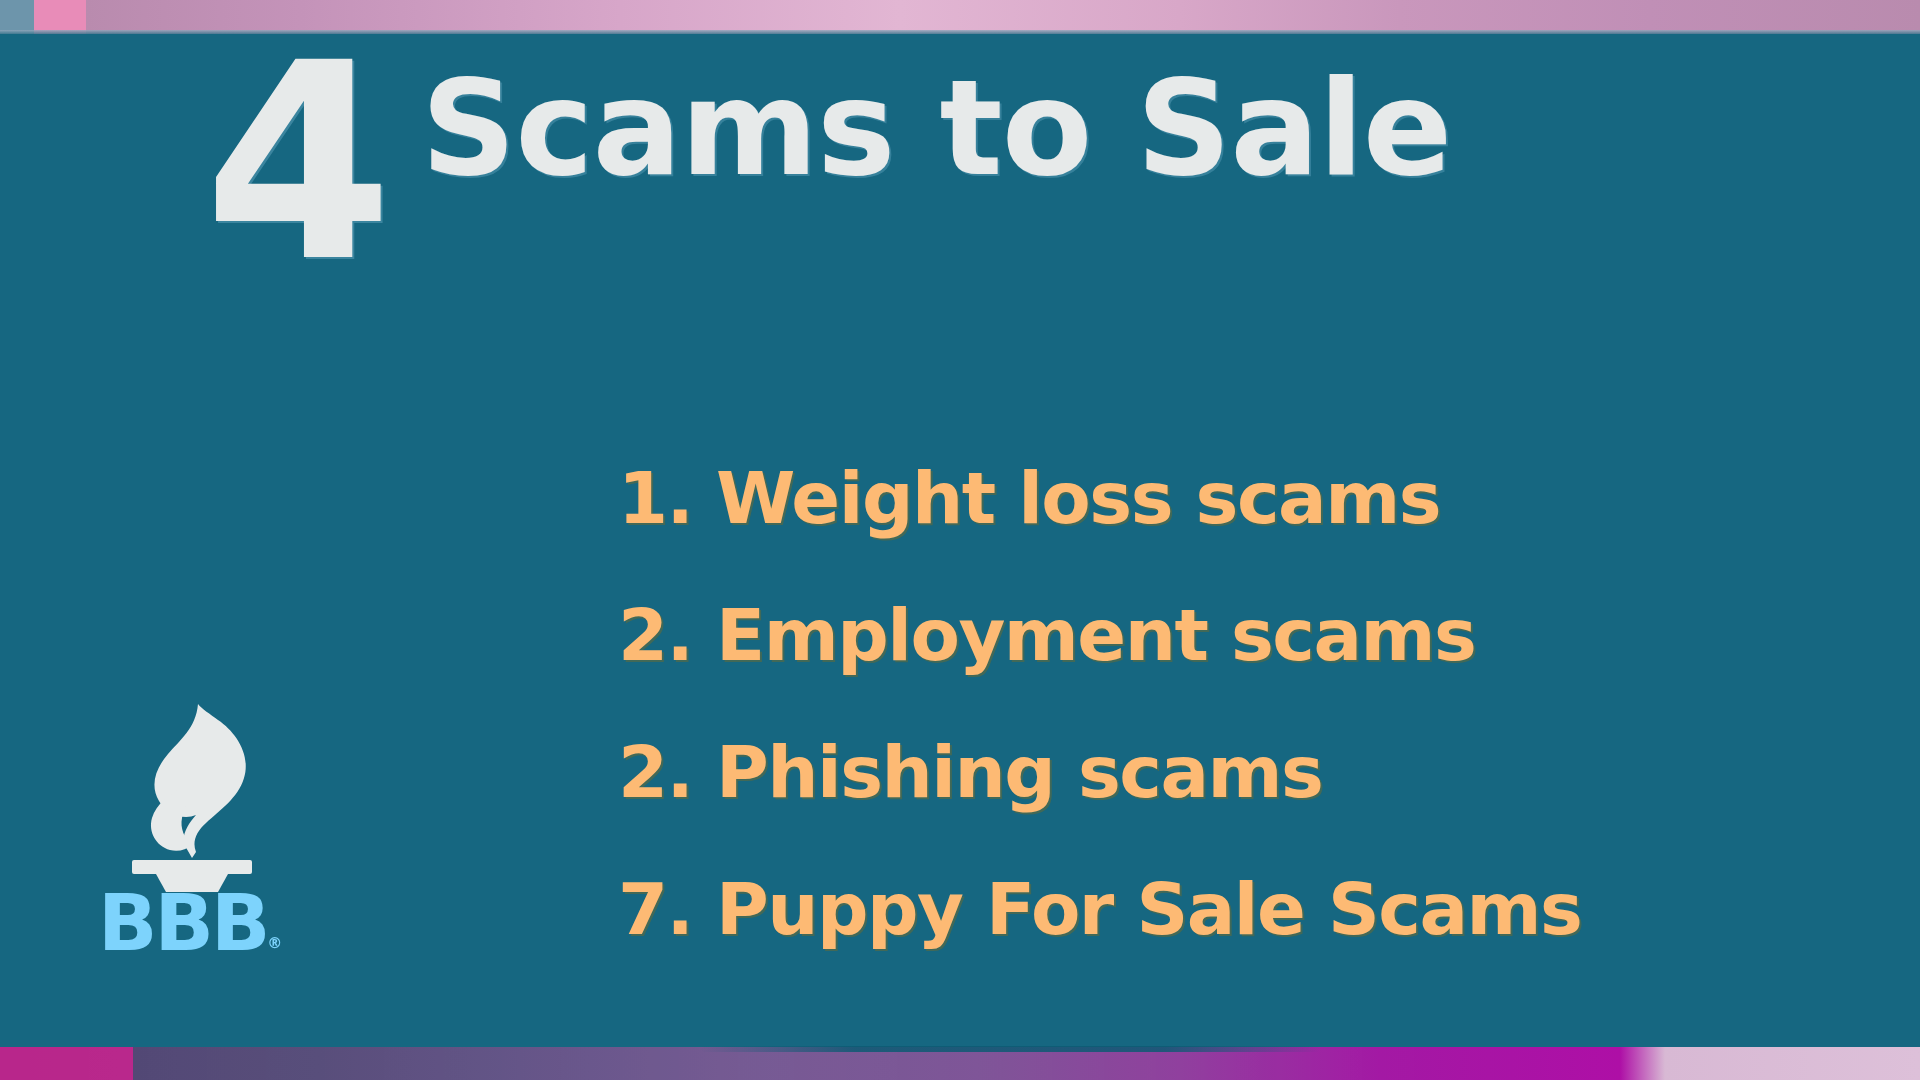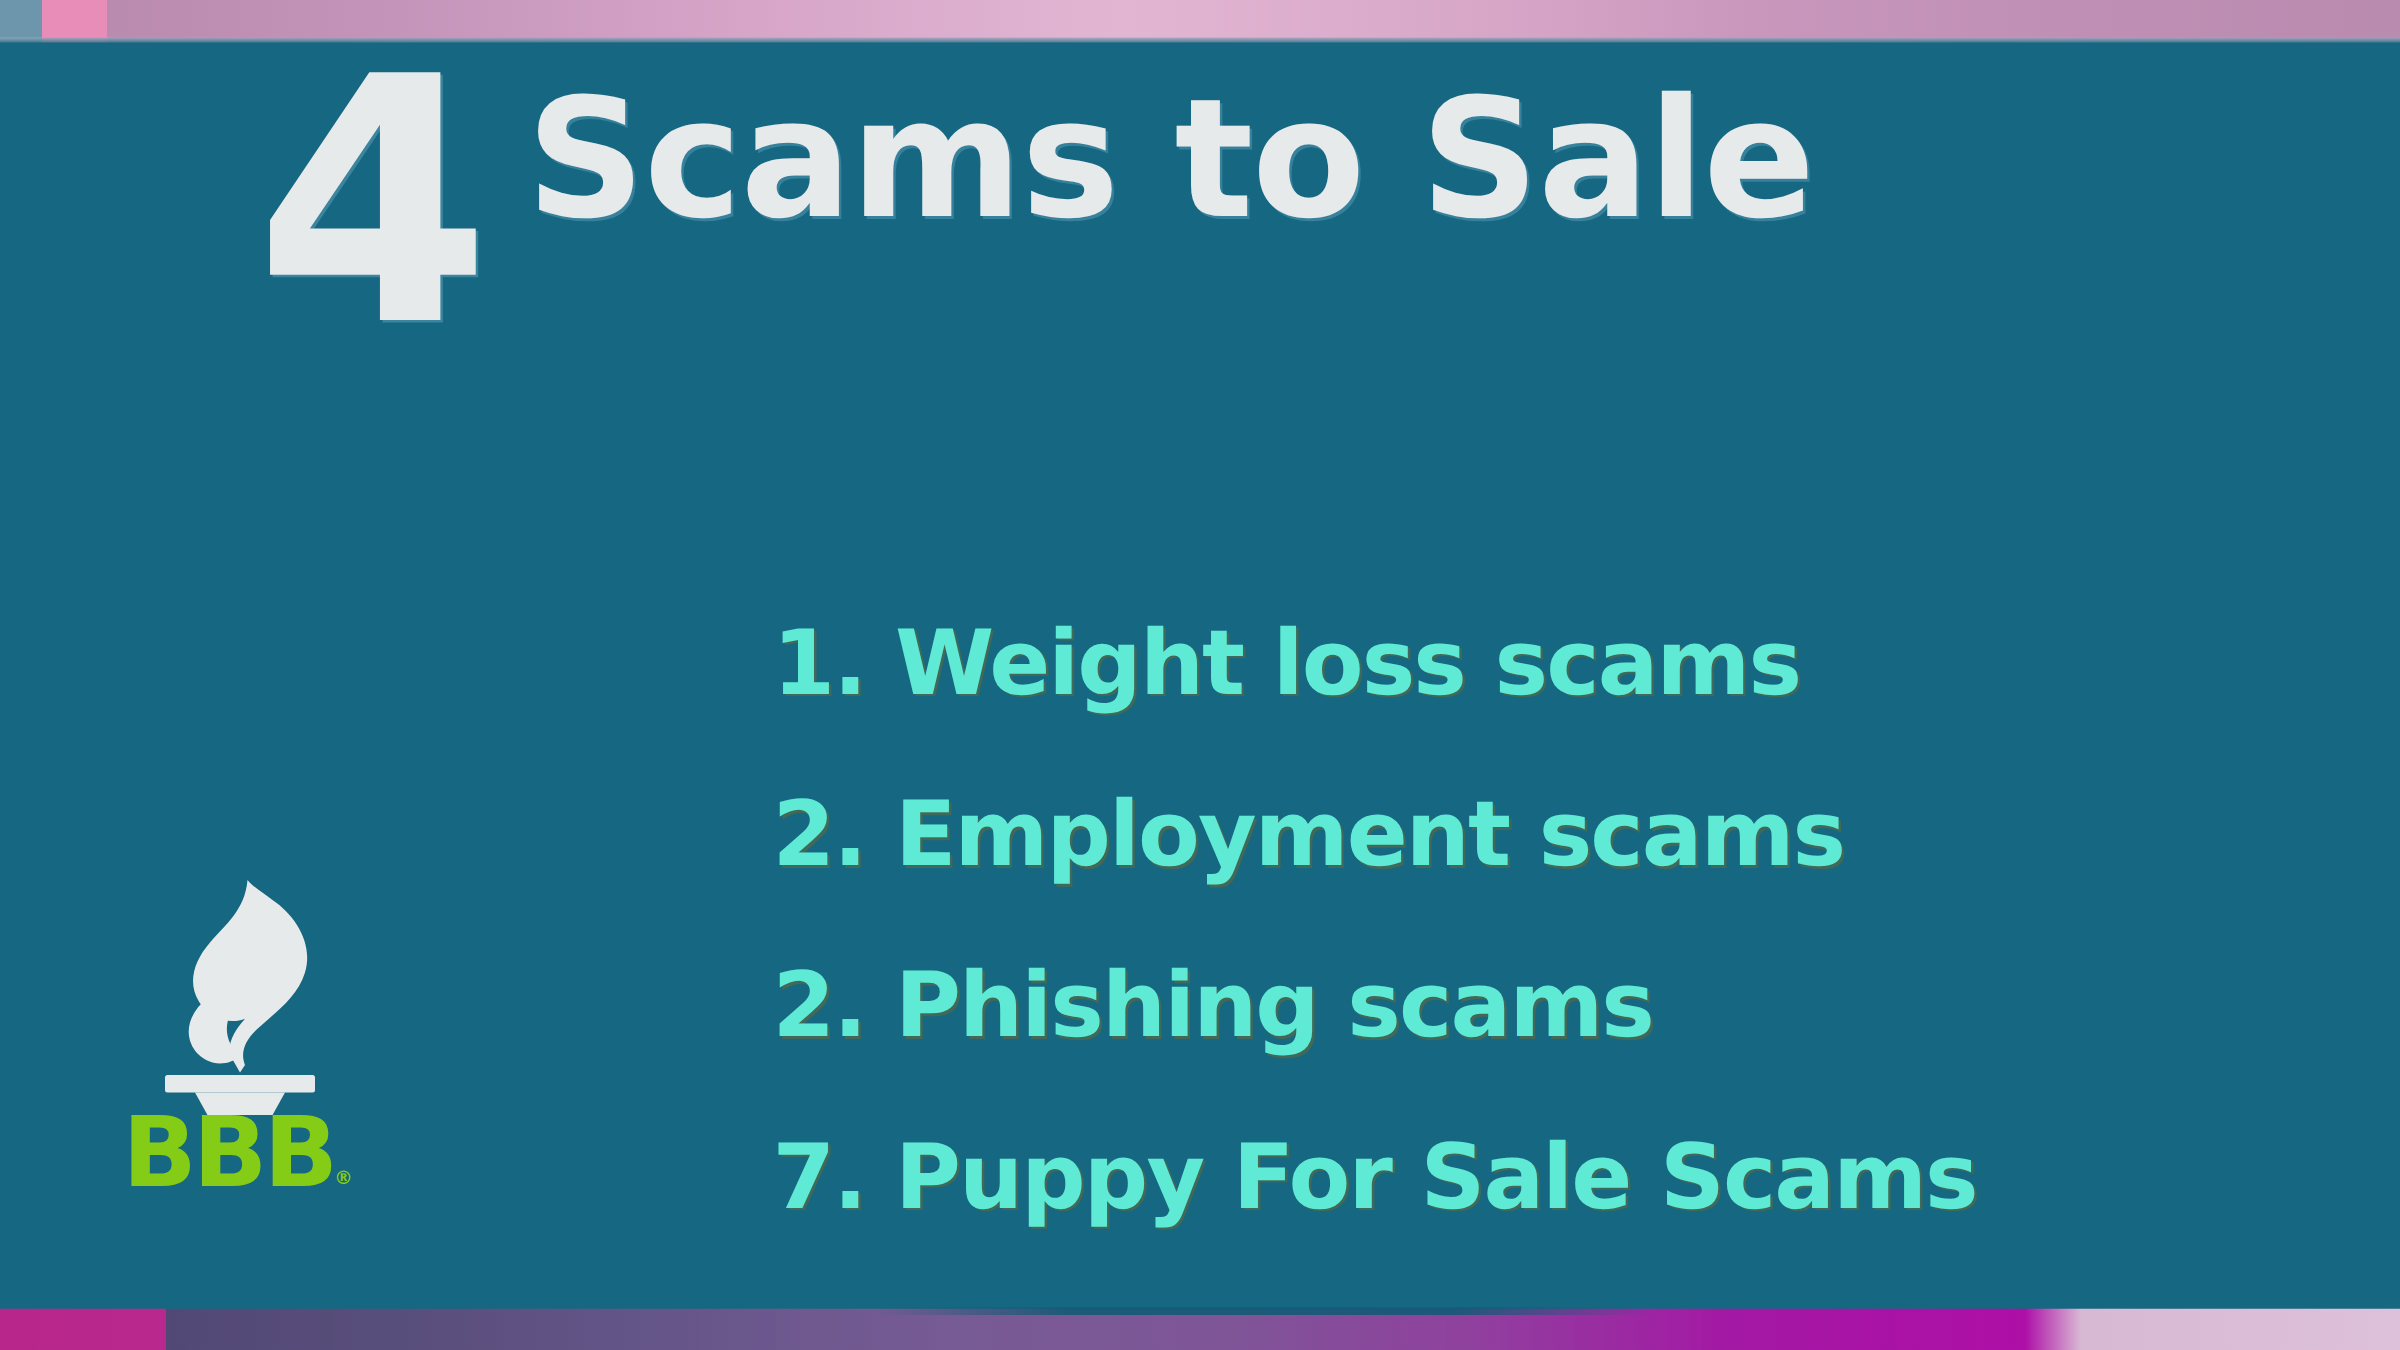--- a/index.html
+++ b/index.html
@@ -128,47 +128,46 @@
     position: absolute;
     left: 618px;
     top: 462px;
     width: 1100px;
   }
   .scam-item {
     font-family: "DejaVu Sans", sans-serif;
     font-weight: bold;
     font-size: 72px;
     line-height: 1;
-    color: #5eead4;
+    color: #fdba74;
     letter-spacing: -1.5px;
     white-space: nowrap;
     margin-bottom: 65px;
     text-shadow: 2px 2px 0 rgba(150,110,10,.35);
-    margin-top: 32px;
   }
   .scam-item:last-child { margin-bottom: 0; }
 
   
   .bbb-logo {
     position: absolute;
     left: 98px;
     top: 702px;
     width: 190px;
     height: 270px;
   }
   .bbb-torch { position: absolute; left: 28px; top: 0; width: 132px; height: 190px; }
   .bbb-word {
     position: absolute;
     left: 0; top: 182px;
     width: 190px;
     font-family: "DejaVu Sans", sans-serif;
     font-weight: bold;
     font-size: 78px;
     line-height: 1;
-    color: #84cc16;
+    color: #7dd3fc;
     letter-spacing: -3px;
   }
   .bbb-reg {
     font-size: 15px;
     vertical-align: 2px;
     letter-spacing: 0;
   }
 </style>
 </head>
 <body>

